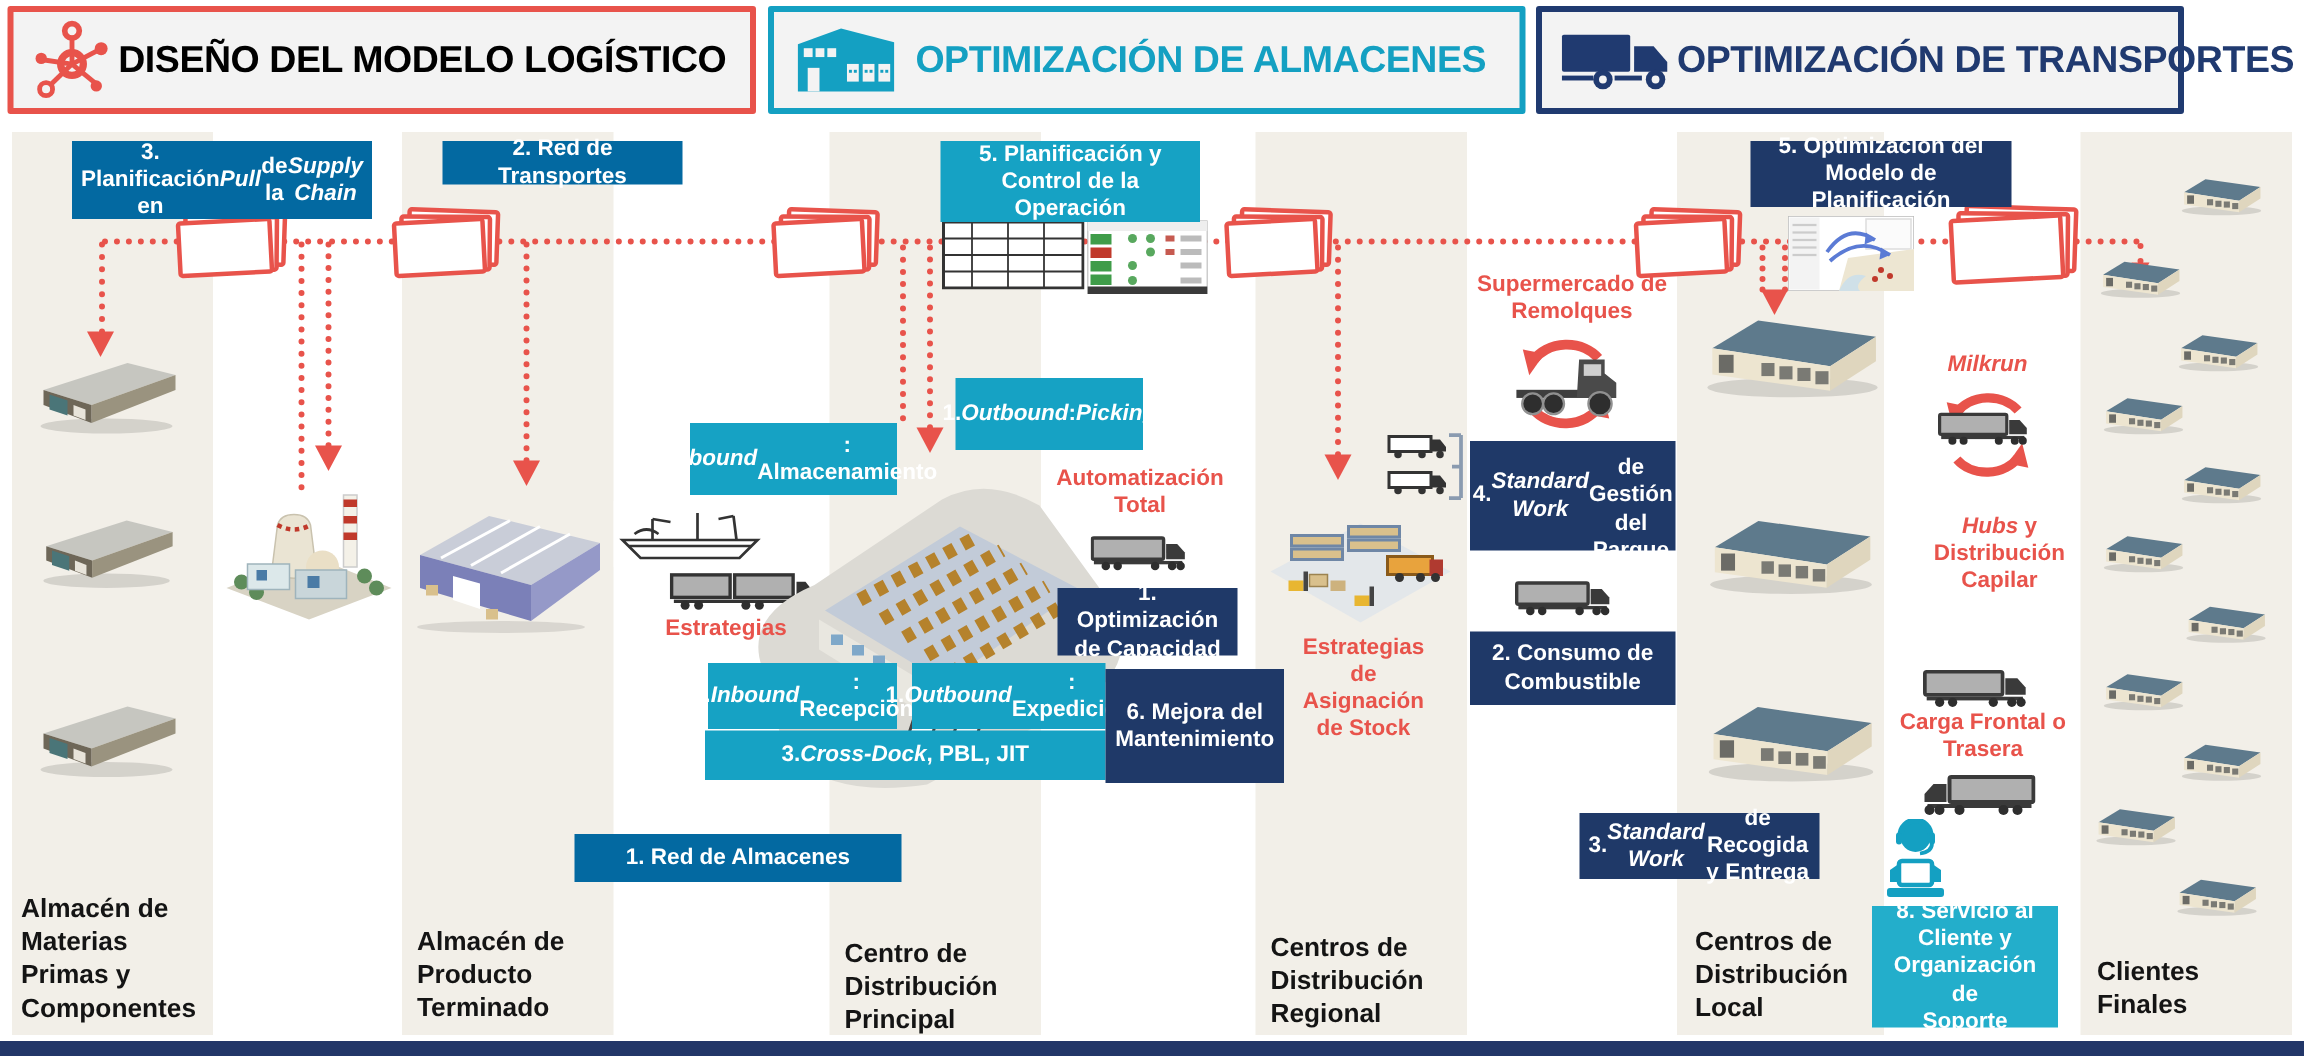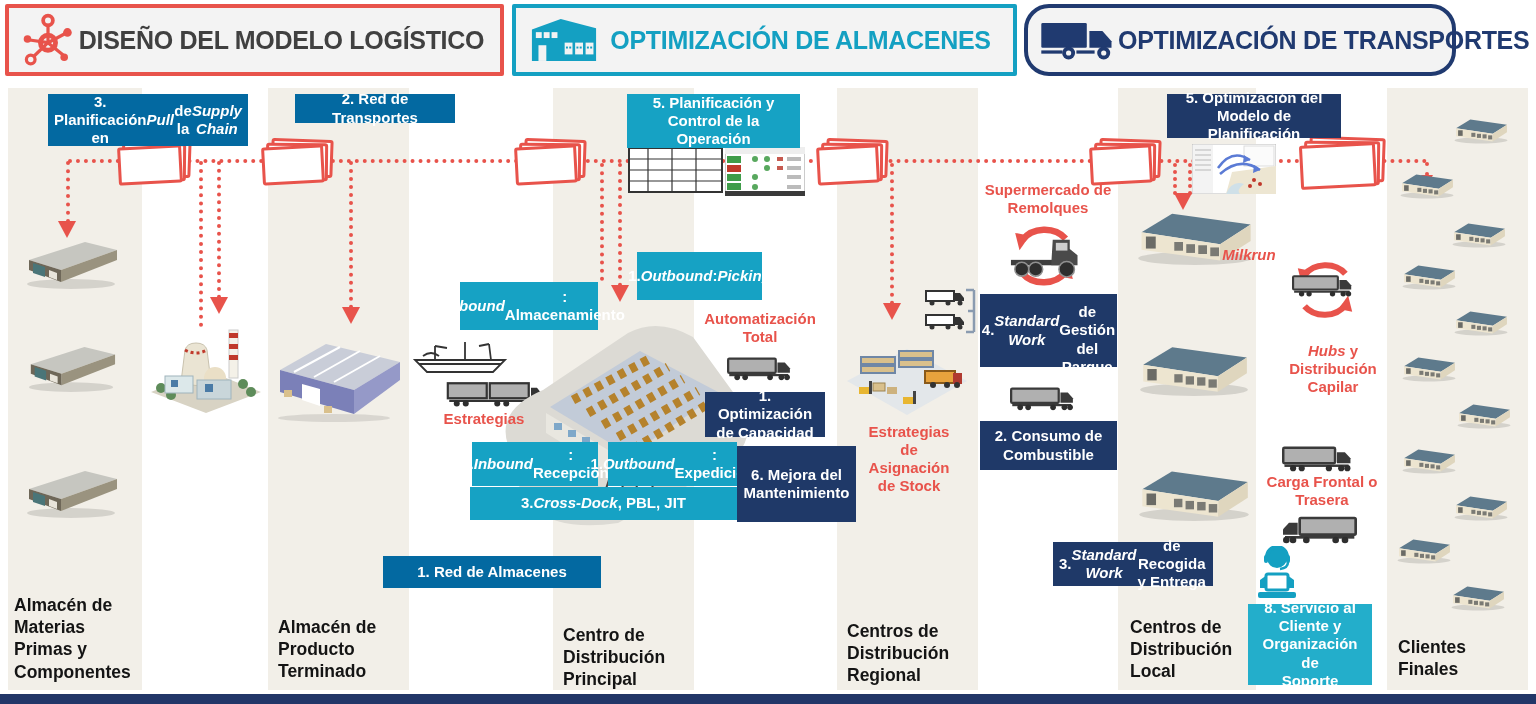--- a/index.html
+++ b/index.html
@@ -3,21 +3,21 @@
 <meta charset="utf-8">
 <style>
   html,body{margin:0;padding:0;background:#fff;}
   .canvas{position:relative;width:1536px;height:704px;background:#fff;overflow:hidden;
           font-family:"Liberation Sans",sans-serif;}
   .band{position:absolute;top:88px;height:602px;background:#F2EFE8;}
   .hdr{position:absolute;top:4px;height:72px;box-sizing:border-box;background:#F3F3F3;
        border:4px solid;display:flex;align-items:center;padding:0 12px;border-radius:2px;}
   .hdr-icon{flex:0 0 auto;display:flex;align-items:center;}
   .hdr-label{flex:1;text-align:center;font-weight:bold;font-size:25px;letter-spacing:-0.3px;white-space:nowrap;}
-  .hdr.red{border-color:#E8534B}.hdr.red .hdr-label{color:#404040}
+  .hdr.red{border-color:#E8534B}.hdr.red .hdr-label{color:#000000}
   .hdr.cyan{border-color:#14A0C2}.hdr.cyan .hdr-label{color:#14A0C2}
   .hdr.navy{border-color:#203A70}.hdr.navy .hdr-label{color:#203A70}
   .dot-h{position:absolute;border-top:4px dotted #E8534B;height:0;z-index:1;}
   .dot-v{position:absolute;border-left:4px dotted #E8534B;width:0;z-index:1;}
   .arr{position:absolute;width:0;height:0;border-left:9px solid transparent;
        border-right:9px solid transparent;border-top:17px solid #E8534B;z-index:1;}
   .arr.small{border-left-width:6px;border-right-width:6px;border-top-width:11px;}
   .cards{position:absolute;z-index:3;}
   .cards i{position:absolute;left:0;top:0;width:100%;height:100%;background:#fff;
            border:3px solid #E8534B;border-radius:3px;display:block;}
@@ -358,21 +358,21 @@
     <span class="hdr-label">DISEÑO DEL MODELO LOGÍSTICO</span>
   </div>
   <div class="hdr cyan" style="left:512px;width:505px;">
     <span class="hdr-icon">
         <svg width="72" height="54" viewBox="0 0 110 80">
           <use href="#s-whicon"></use>
         </svg>
       </span>
     <span class="hdr-label">OPTIMIZACIÓN DE ALMACENES</span>
   </div>
-  <div class="hdr navy" style="left:1024px;width:432px;border-radius:25px;">
+  <div class="hdr navy" style="left:1024px;width:432px;">
     <span class="hdr-icon">
         <svg width="78" height="50" viewBox="0 0 120 72">
           <use href="#s-trucknavy"></use>
         </svg>
       </span>
     <span class="hdr-label">OPTIMIZACIÓN DE TRANSPORTES</span>
   </div>
 
   <div class="dot-h" style="left:68px;top:159px;width:1360px;"></div>
   <div class="dot-v" style="left:66px;top:161px;height:62px;"></div>
@@ -578,21 +578,21 @@
 
   <div class="note" style="left:428px;top:410px;width:112px;">Estrategias</div>
   <div class="note" style="left:703px;top:310px;width:114px;">Automatización
 Total</div>
   <div class="note" style="left:860px;top:423px;width:98px;">Estrategias
 de
 Asignación
 de Stock</div>
   <div class="note" style="left:978px;top:181px;width:140px;">Supermercado de
 Remolques</div>
-  <div class="note" style="left:1212px;top:234px;width:74px;margin-top:12px;"><span class="it">Milkrun</span></div>
+  <div class="note" style="left:1288px;top:234px;width:74px;"><span class="it">Milkrun</span></div>
   <div class="note" style="left:1288px;top:342px;width:90px;"><span class="it">Hubs</span><span> y
 Distribución
 Capilar</span></div>
   <div class="note" style="left:1260px;top:473px;width:124px;">Carga Frontal o
 Trasera</div>
 
   <div class="col-label" style="left:14px;top:594px;">Almacén de
 Materias
 Primas y
 Componentes</div>

